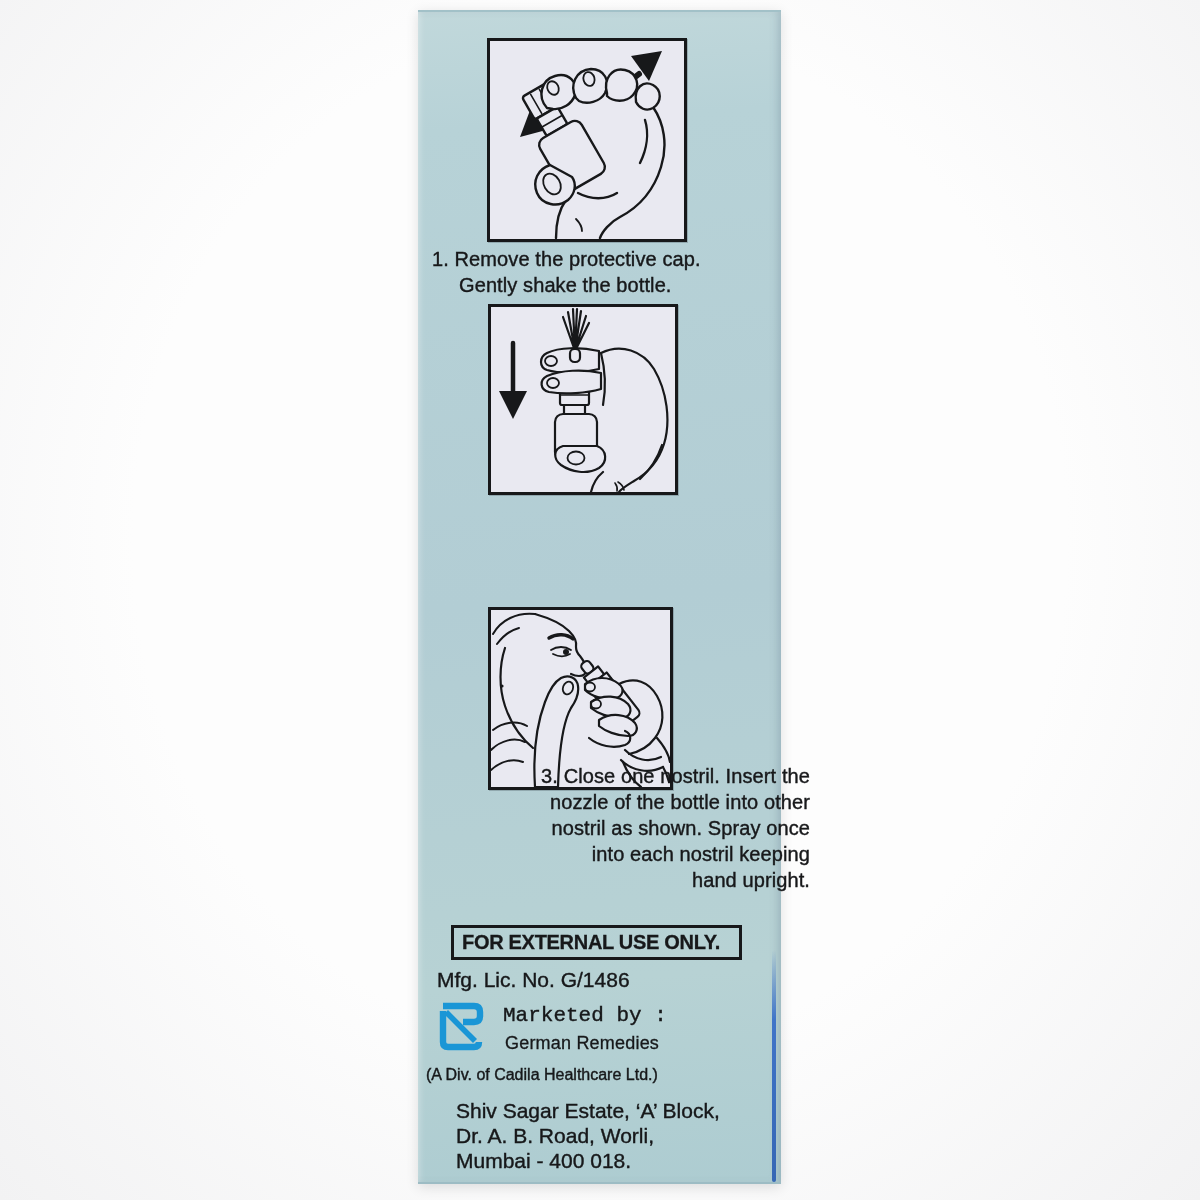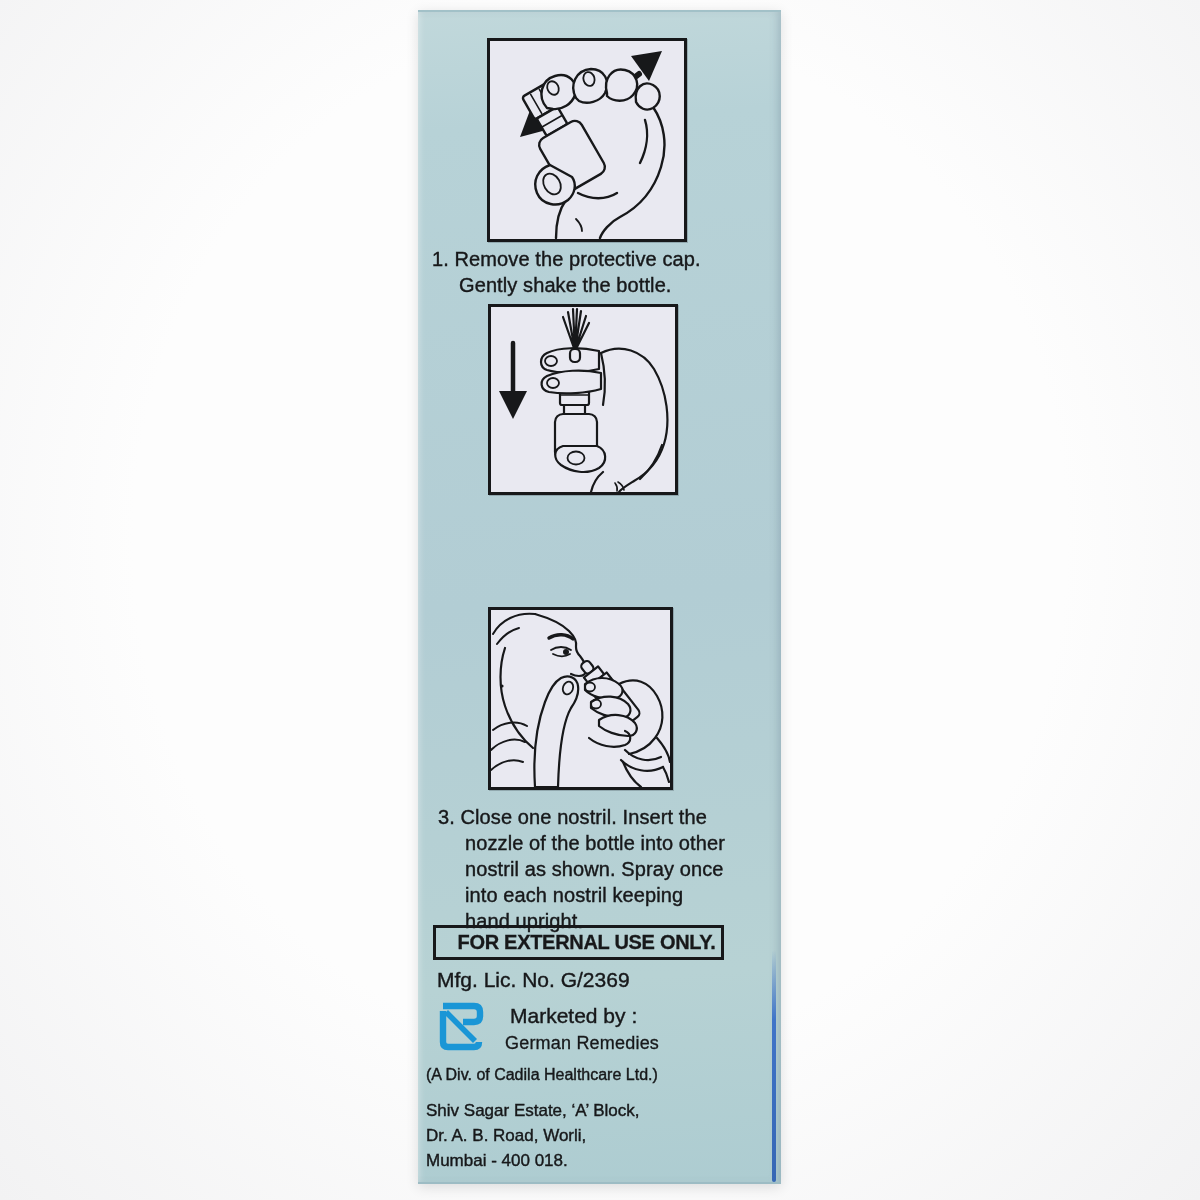--- a/index.html
+++ b/index.html
@@ -27,33 +27,33 @@
   .box2 { left:70px;  top:292px; width:190px; height:191px; }
   .box3 { left:70px;  top:595px; width:185px; height:183px; }
   p { margin:4px; position:absolute; }
   .step {
     font-size:20px; line-height:26px; white-space:pre-line;
     padding-left:27px; text-indent:-27px; width:345px;
     letter-spacing:0.1px; -webkit-text-stroke:0.4px #17181a;
   }
   .s1 { left:10px; top:230px; }
   .s2 { left:16px; top:496px; }
-  .s3 { left:16px; top:788px; }
+  .s3 { left:16px; top:747px;text-align:right; }
   .extbox {
-    position:absolute; left:15px; top:913px; width:291px; height:35px;
-    box-sizing:border-box; border:3px solid #17181a; padding-left:16px;
-    font-size:20px; line-height:29px; font-weight:700; letter-spacing:-0.3px;text-align:center;
+    position:absolute; left:33px; top:913px; width:291px; height:35px;
+    box-sizing:border-box; border:3px solid #17181a; padding-left:8px;
+    font-size:20px; line-height:29px; font-weight:700; letter-spacing:-0.3px;
     -webkit-text-stroke:0.3px #17181a;
   }
   .mfg      { left:15px; top:952px;  font-size:21px; -webkit-text-stroke:0.4px #17181a; }
   .logo     { position:absolute; left:18px; top:987px; width:48px; height:52px; }
-  .marketed { left:88px; top:988px;  font-size:21px; -webkit-text-stroke:0.4px #17181a; }
+  .marketed { left:81px; top:988px;  font-size:21px;font-family:Liberation Mono, monospace; -webkit-text-stroke:0.4px #17181a; }
   .brand    { left:83px; top:1017px; font-size:18px; font-weight:400; letter-spacing:0.2px; -webkit-text-stroke:0.3px #17181a; }
   .division { left:4px;  top:1050px; font-size:16px; -webkit-text-stroke:0.4px #17181a; }
-  .address  { left:4px; top:1082px; font-size:17px; line-height:25px; white-space:pre-line; -webkit-text-stroke:0.4px #17181a; }
+  .address  { left:34px; top:1082px; font-size:21px; line-height:25px; white-space:pre-line; -webkit-text-stroke:0.4px #17181a; }
   .stripe {
     position:absolute; left:354px; top:938px; width:4px; height:232px; border-radius:2px;
     background: linear-gradient(180deg, rgba(63,116,200,0) 0%, #3f74c8 30%, #3566b4 100%);
   }
 </style>
 </head>
 <body>
 
 <div class="scene">
   <div class="panel">
@@ -168,21 +168,21 @@
     <p class="step s3">3. Close one nostril. Insert the
 nozzle of the bottle into other
 nostril as shown. Spray once
 into each nostril keeping
 hand upright.</p>
 
     <div class="extbox">
       <span>FOR EXTERNAL USE ONLY.</span>
     </div>
 
-    <p class="mfg">Mfg. Lic. No. G/2369</p>
+    <p class="mfg">Mfg. Lic. No. G/1486</p>
 
     <svg class="logo" viewBox="0 0 48 52" fill="none" stroke="#1a96d6" stroke-width="6.4" stroke-linejoin="round">
       <path d="M7,12 L7,43 Q7,48 12,48 L38,48 Q43,48 43,43"></path>
       <path d="M7,7 L38,7 Q44,7 44,13 L44,17 Q44,23 38,23 L27,23"></path>
       <path d="M10,13 L39,42" stroke-width="5.6"></path>
     </svg>
 
     <p class="marketed">Marketed by :</p>
     <p class="brand">German Remedies</p>
     <p class="division">(A Div. of Cadila Healthcare Ltd.)</p>

